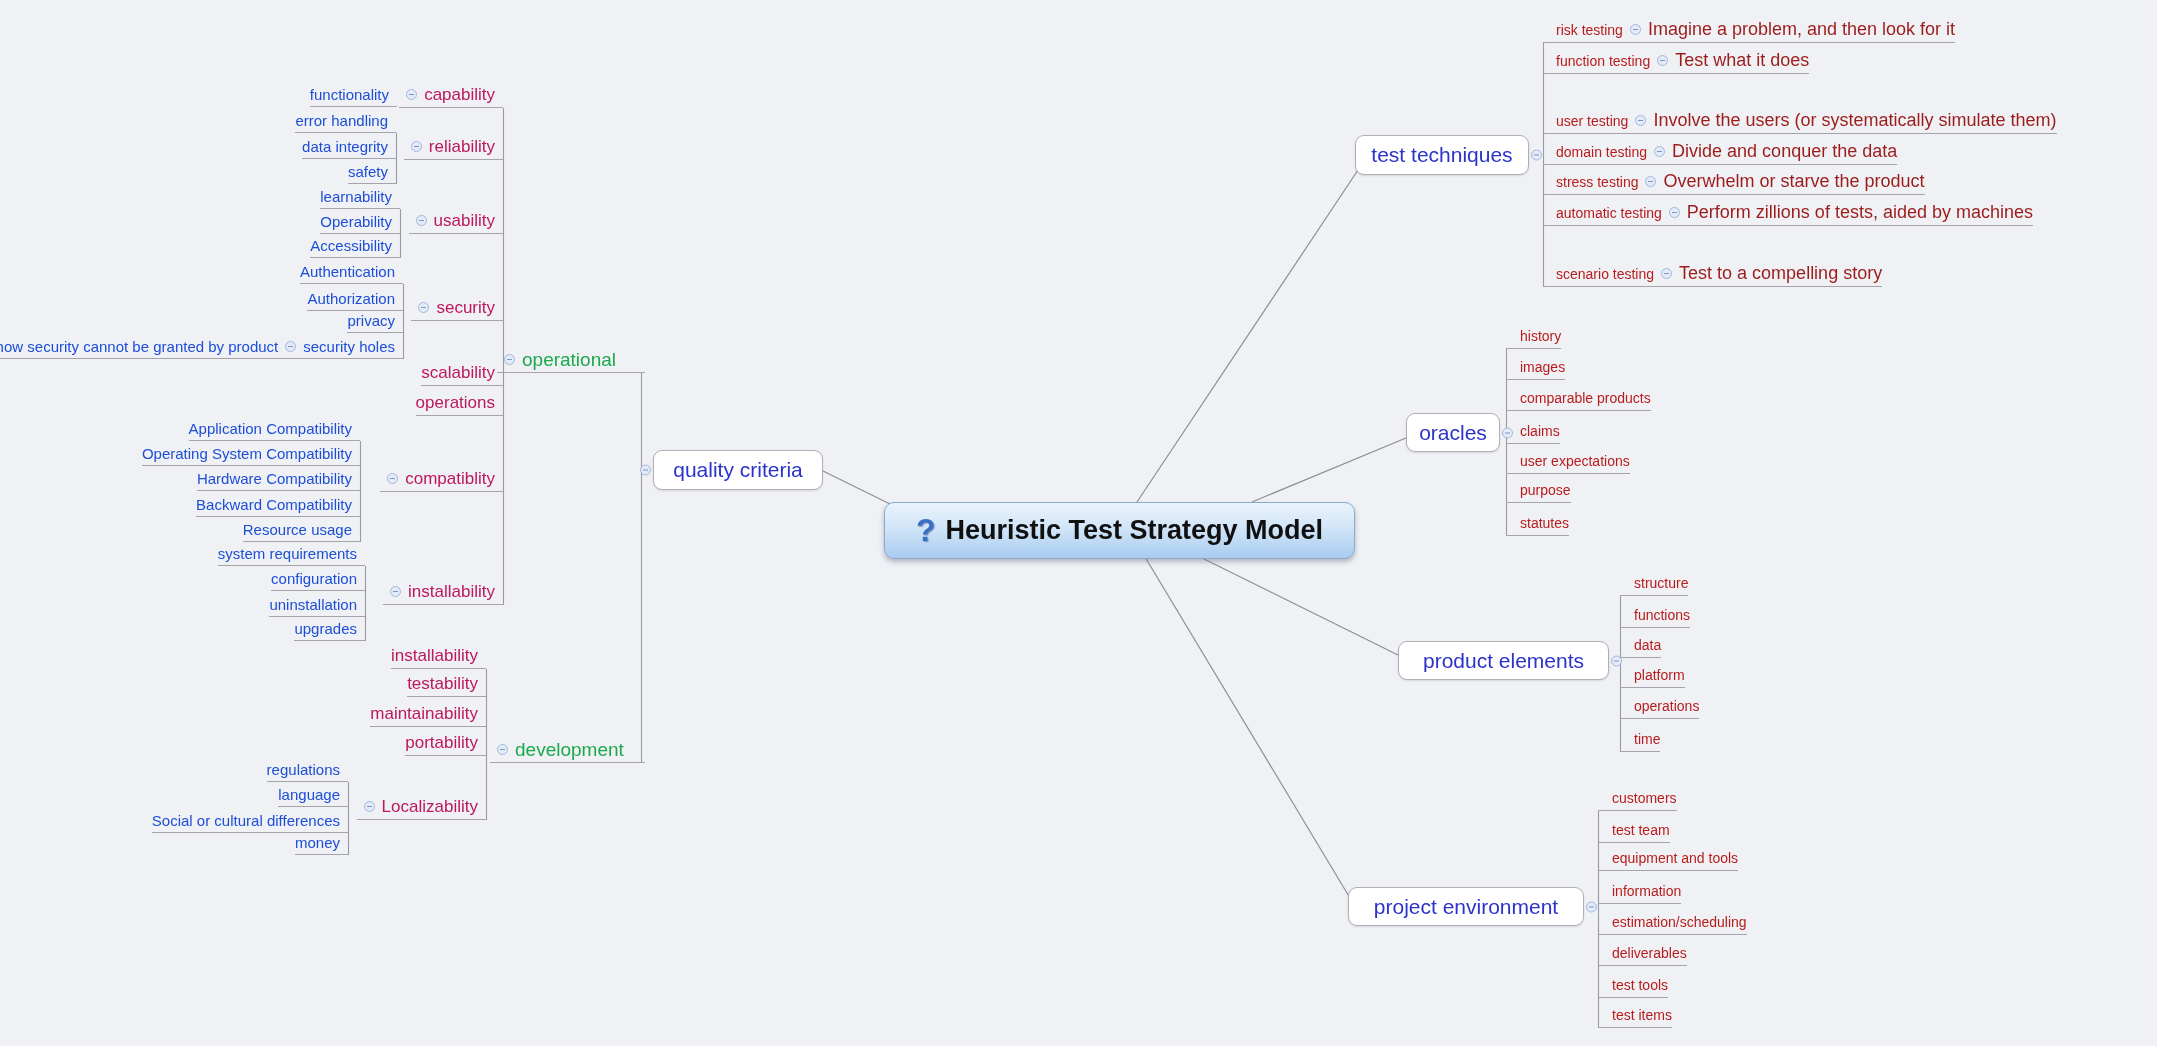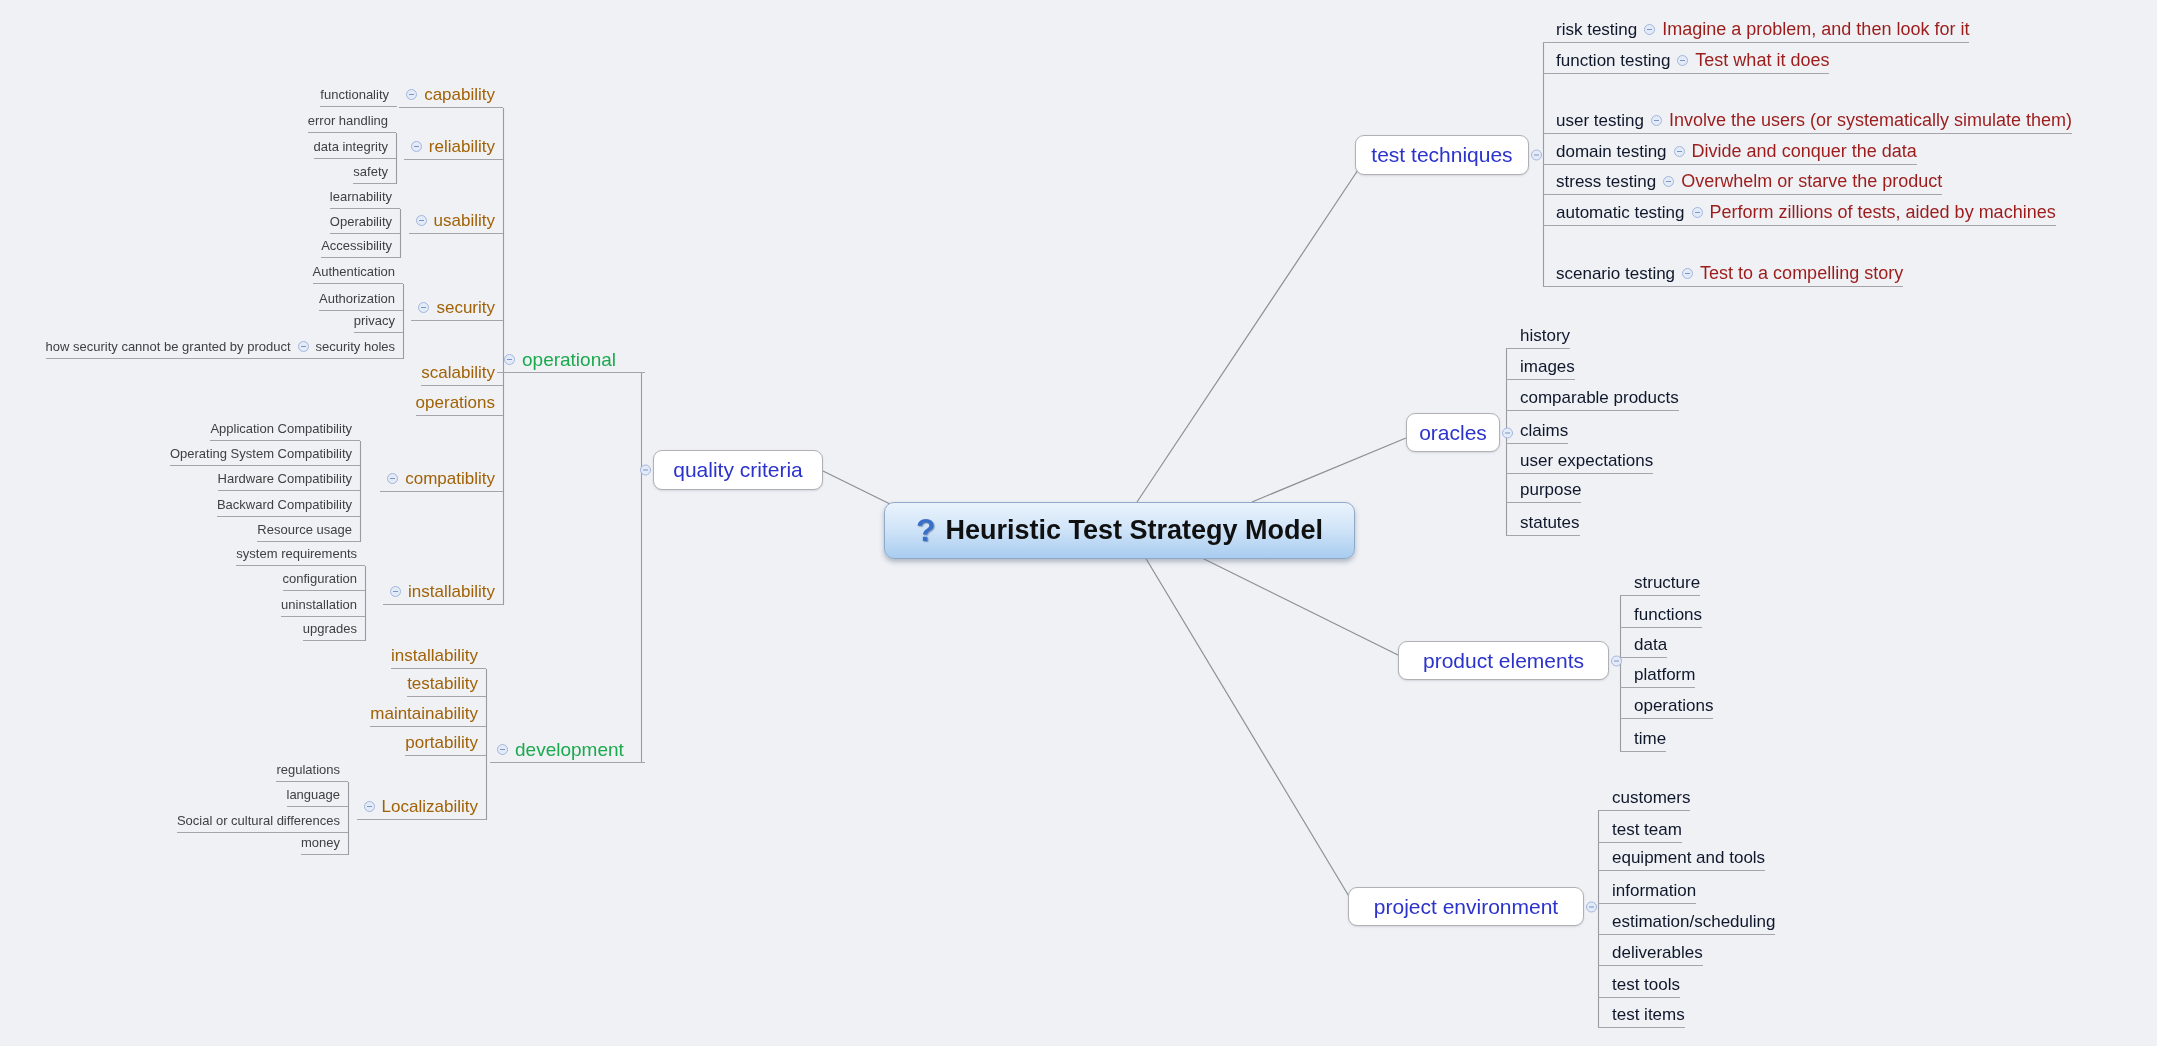--- a/index.html
+++ b/index.html
@@ -6,24 +6,24 @@
   #canvas{position:relative;width:2157px;height:1046px;background:#eff1f5;overflow:hidden;}
   #edges{position:absolute;left:0;top:0;z-index:0;}
 
   .row{position:absolute;display:flex;align-items:center;white-space:nowrap;z-index:1;
        height:26px;border-bottom:1px solid #a4a4aa;box-sizing:border-box;}
   .row.leafrow{height:24px;}
   .rr{padding-left:14px;}        
   .tt{left:1543px;padding-left:13px;}
   .lr{padding-right:8px;justify-content:flex-end;}  
 
-  .gr{color:#0f172a;font-size:17px;}
+  .gr{color:#b91c1c;font-size:14px;}
   .note{color:#9c1c1c;font-size:18px;}
-  .mid{color:#a16207;font-size:17px;}
-  .leaf{color:#404040;font-size:13px;}
+  .mid{color:#be185d;font-size:17px;}
+  .leaf{color:#1d4ed8;font-size:15px;}
   .side{color:#1ca94e;font-size:19px;}
 
   .dot{width:11px;height:11px;border-radius:50%;background:#e3ebf9;border:1px solid #a3b6dd;
        box-sizing:border-box;flex:none;margin:0 7px;}
   .dot::after{content:"";display:block;width:5px;height:1px;background:#7d95c5;margin:4px auto 0;}
   .dside{position:absolute;top:50%;margin:0;transform:translateY(-50%);}
   .dright{right:-14px;}
   .dleft{left:-14px;}
 
   .bubble{position:absolute;z-index:2;display:flex;align-items:center;justify-content:center;

